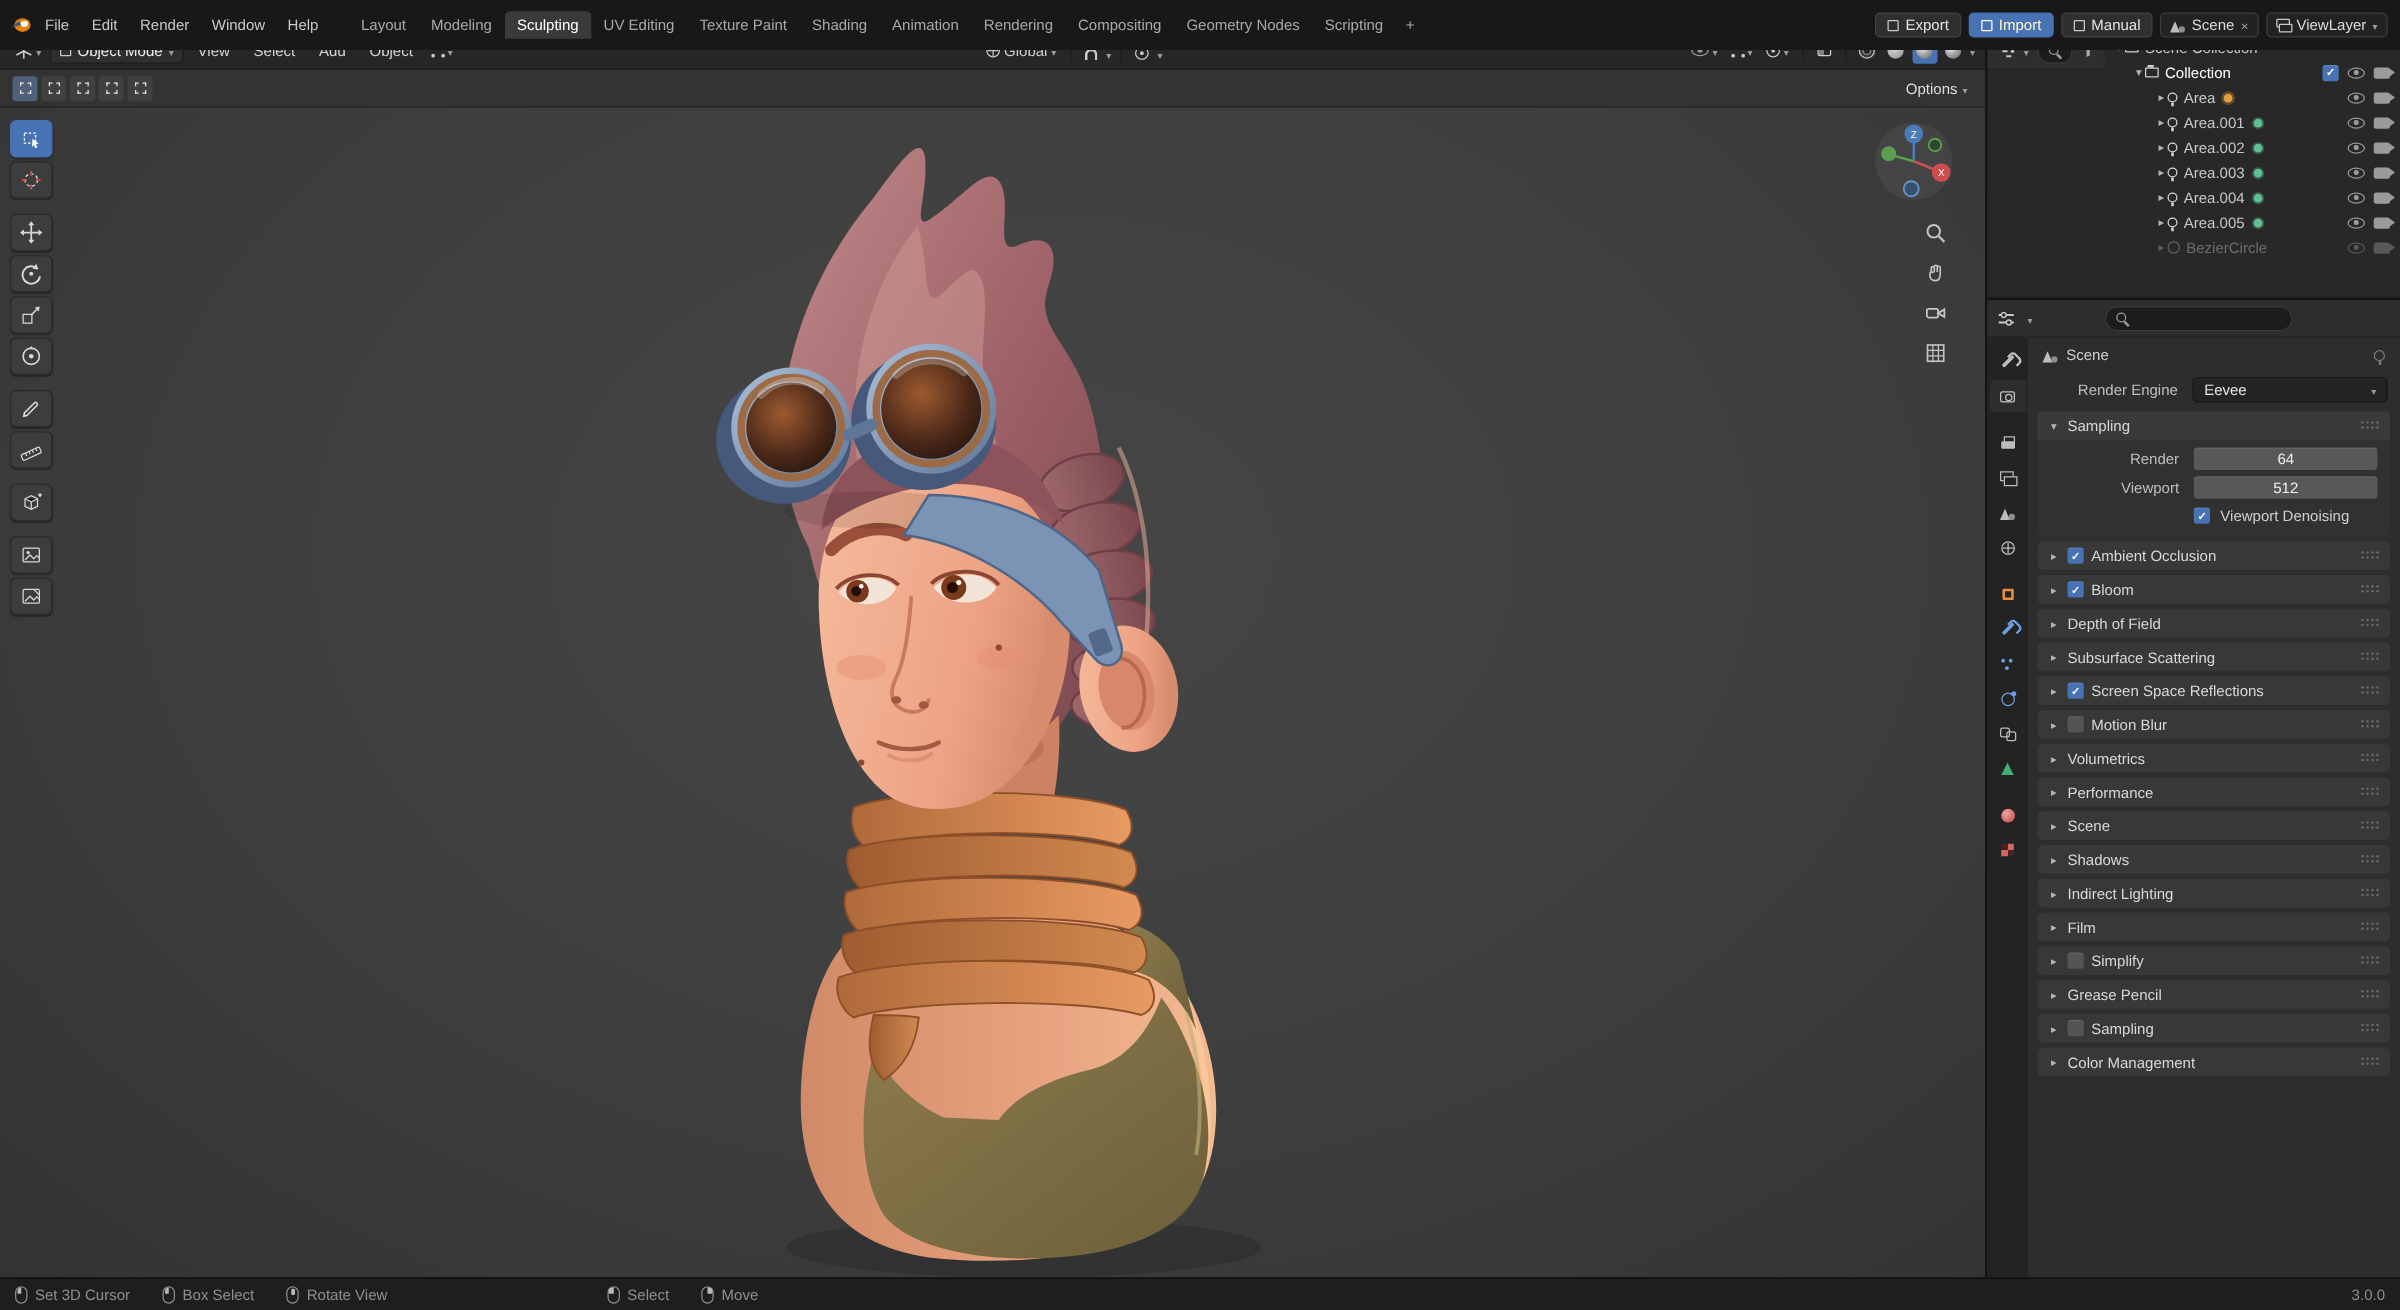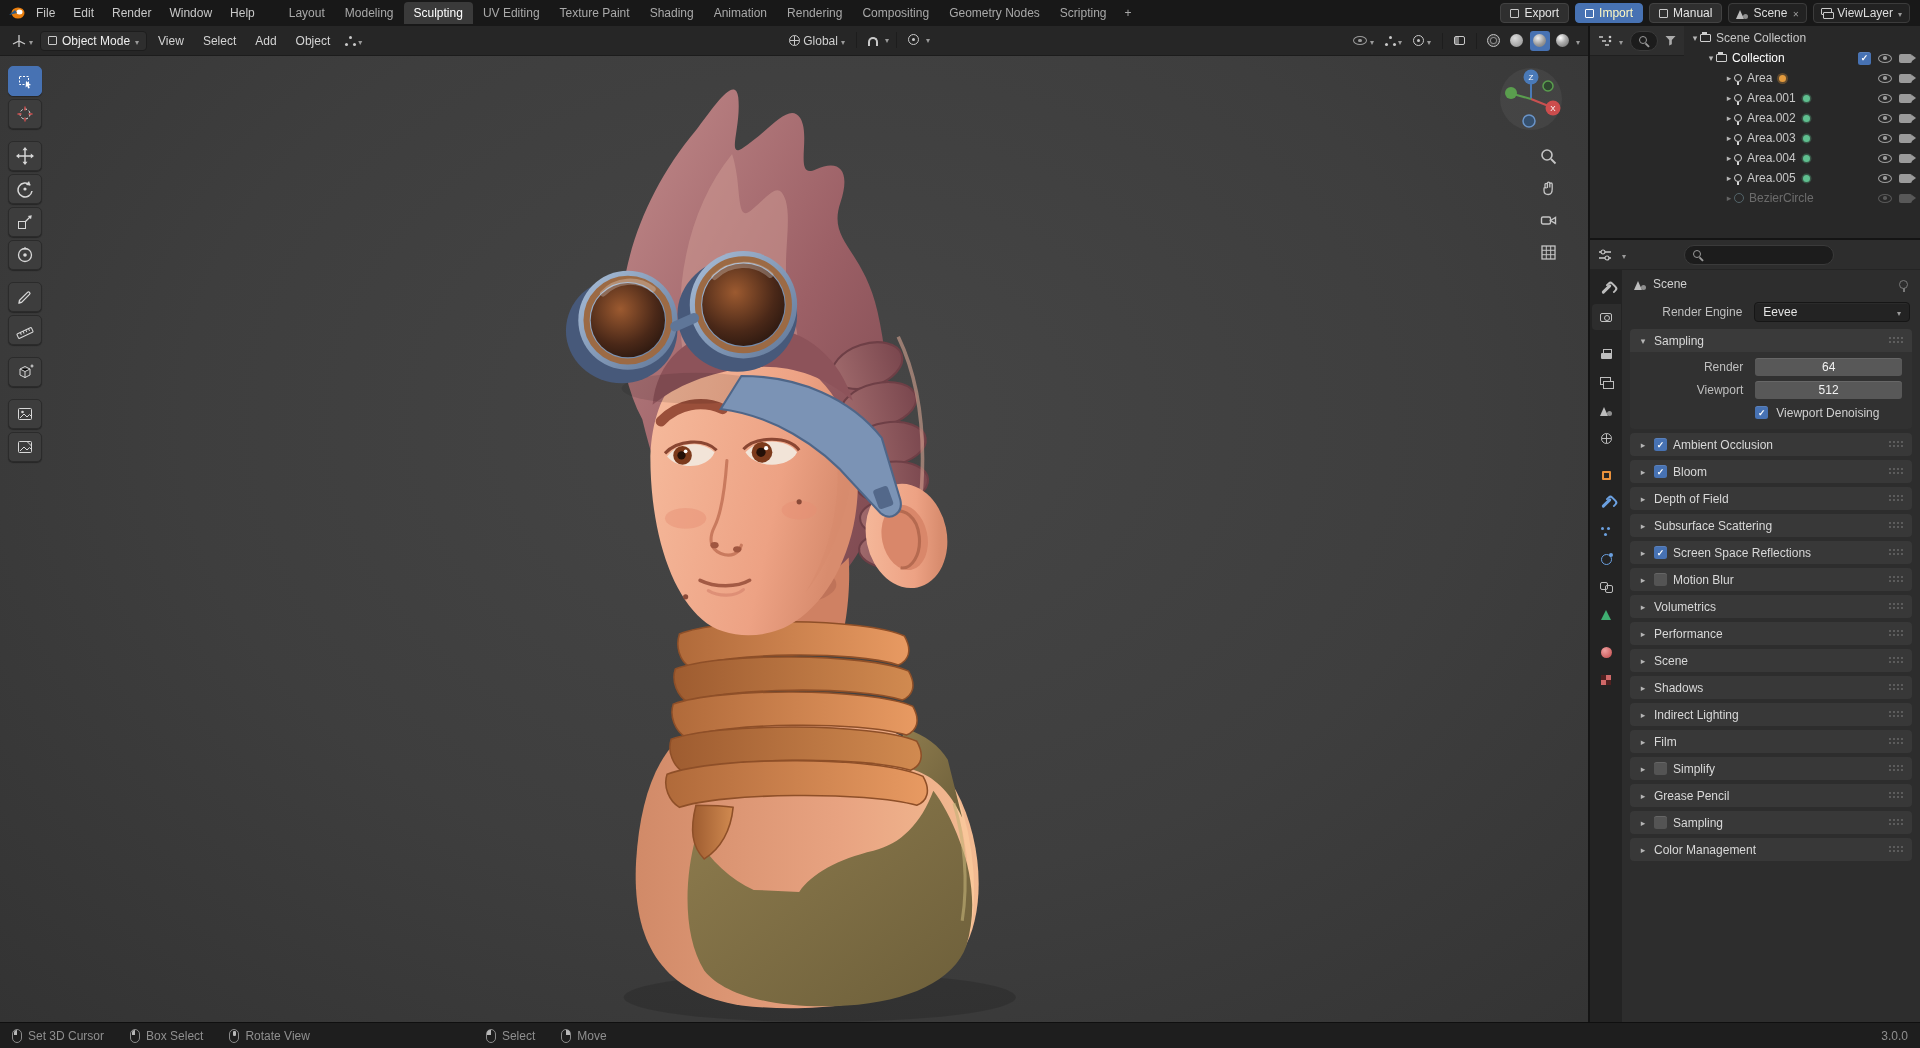--- a/index.html
+++ b/index.html
@@ -1,40 +1,40 @@
 <!DOCTYPE html>
 <html><head>
 <meta charset="utf-8">
 <style>
 *{margin:0;padding:0;box-sizing:border-box}
 html,body{width:1920px;height:1048px;overflow:hidden;background:#111;
 font-family:"Liberation Sans",sans-serif;font-size:12px;color:#cfcfcf}
 
-.topbar{position:absolute;top:0;left:0;right:0;height:26px;background:#181818;display:flex;align-items:center;padding:0 8px;gap:2px;z-index:6}
+.topbar{position:absolute;top:0;left:0;right:0;height:40px;background:#181818;display:flex;align-items:center;padding:0 8px;gap:2px;z-index:6}
 .menu{padding:3px 8px;border-radius:3px;color:#c9c9c9}
 .ws-tabs{display:flex;margin-left:14px;align-items:center}
 .ws-tab{padding:4px 10px;color:#a9a9a9;border-radius:4px 4px 0 0}
 .ws-tab.active{background:#3a3a3a;color:#fff}
 .ws-plus{padding:4px 8px;color:#a9a9a9}
 .topbar-right{margin-left:auto;display:flex;align-items:center;gap:6px;padding-right:2px}
 .tb-btn{display:flex;align-items:center;gap:5px;background:#2f2f2f;border:1px solid #424242;border-radius:4px;padding:2px 9px;color:#e5e5e5}
 .tb-btn.accent{background:#4772b3;border-color:#4772b3;color:#fef9c3}
 .selector{display:flex;align-items:center;gap:5px;background:#222;border:1px solid #3c3c3c;border-radius:4px;padding:2px 7px;color:#ddd}
 
 .main{position:absolute;top:26px;bottom:26px;left:0;right:0;display:flex}
 .viewport-editor{flex:1;display:flex;flex-direction:column;min-width:0;border-right:2px solid #141414}
 .vp-header{height:30px;background:#262626;display:flex;align-items:center;gap:3px;padding:0 8px;border-bottom:1px solid #1c1c1c}
 .vp-toolrow{height:30px;background:#333;display:flex;align-items:center;gap:3px;padding:0 10px;border-bottom:1px solid #222}
 .vp-canvas{flex:1;position:relative;background:radial-gradient(ellipse at 52% 38%,#464646 0%,#3e3e3e 55%,#333 100%)}
 .mode-dd{display:flex;align-items:center;gap:5px;background:#2e2e2e;border:1px solid #1d1d1d;border-radius:4px;padding:2px 7px;color:#eee}
 .menu2{padding:3px 8px;color:#d4d4d4}
 .hbtn{display:flex;align-items:center;gap:3px;padding:2px 4px;border-radius:3px}
 .sep{width:1px;height:16px;background:#1d1d1d;margin:0 4px}
 .chev::after{content:"▾";font-size:8px;color:#9a9a9a}
-.center-grp{margin:4px auto;display:flex;align-items:flex-start;gap:3px}
+.center-grp{margin:4px auto;display:flex;align-items:flex-end;gap:3px}
 .right-grp{display:flex;align-items:center;gap:3px}
 .shade-btn{width:20px;height:20px;display:flex;align-items:center;justify-content:center;border-radius:3px}
 .shade-btn.active{background:#4772b3}
 .ball{width:13px;height:13px;border-radius:50%}
 .ball.wire{border:1.4px solid #c2c2c2;box-shadow:inset 0 0 0 2px #3a3a3a,inset 0 0 0 3px #8b8b8b}
 .ball.solid{background:radial-gradient(circle at 38% 32%,#dcdcdc,#8a8a8a)}
 .ball.mat{background:radial-gradient(circle at 38% 32%,#f0f0f0,#9a9a9a 55%,#6d6d6d)}
 .ball.rend{background:radial-gradient(circle at 35% 30%,#fff,#b0b0b0 40%,#636363)}
 .selmode{width:20px;height:20px;border-radius:3px;background:#404040;display:flex;align-items:center;justify-content:center}
 .selmode.active{background:#51607a}
@@ -284,20 +284,41 @@
         <div class="shade-btn active">
             <span class="ball mat"></span>
           </div>
         <div class="shade-btn">
             <span class="ball rend"></span>
           </div>
         <span class="chev"></span>
       </div>
     </div>
 
+    <div class="vp-toolrow">
+      <div class="selmode active">
+          <span class="selglyph"></span>
+        </div>
+      <div class="selmode">
+          <span class="selglyph"></span>
+        </div>
+      <div class="selmode">
+          <span class="selglyph"></span>
+        </div>
+      <div class="selmode">
+          <span class="selglyph"></span>
+        </div>
+      <div class="selmode">
+          <span class="selglyph"></span>
+        </div>
+      <div class="options">
+        <span>Options</span>
+        <span class="chev"></span>
+      </div>
+    </div>
 
     <div class="vp-canvas">
 
       <svg style="position:absolute;inset:0;width:100%;height:100%" viewBox="0 0 1590 936" preserveAspectRatio="xMidYMid slice">
         <defs>
           <linearGradient id="gHair" x1="0" y1="0" x2="1" y2="1">
             <stop offset="0" stop-color="#c18a8a"></stop>
               <stop offset=".55" stop-color="#9c6066"></stop>
               <stop offset="1" stop-color="#7a474e"></stop>
           </linearGradient>

